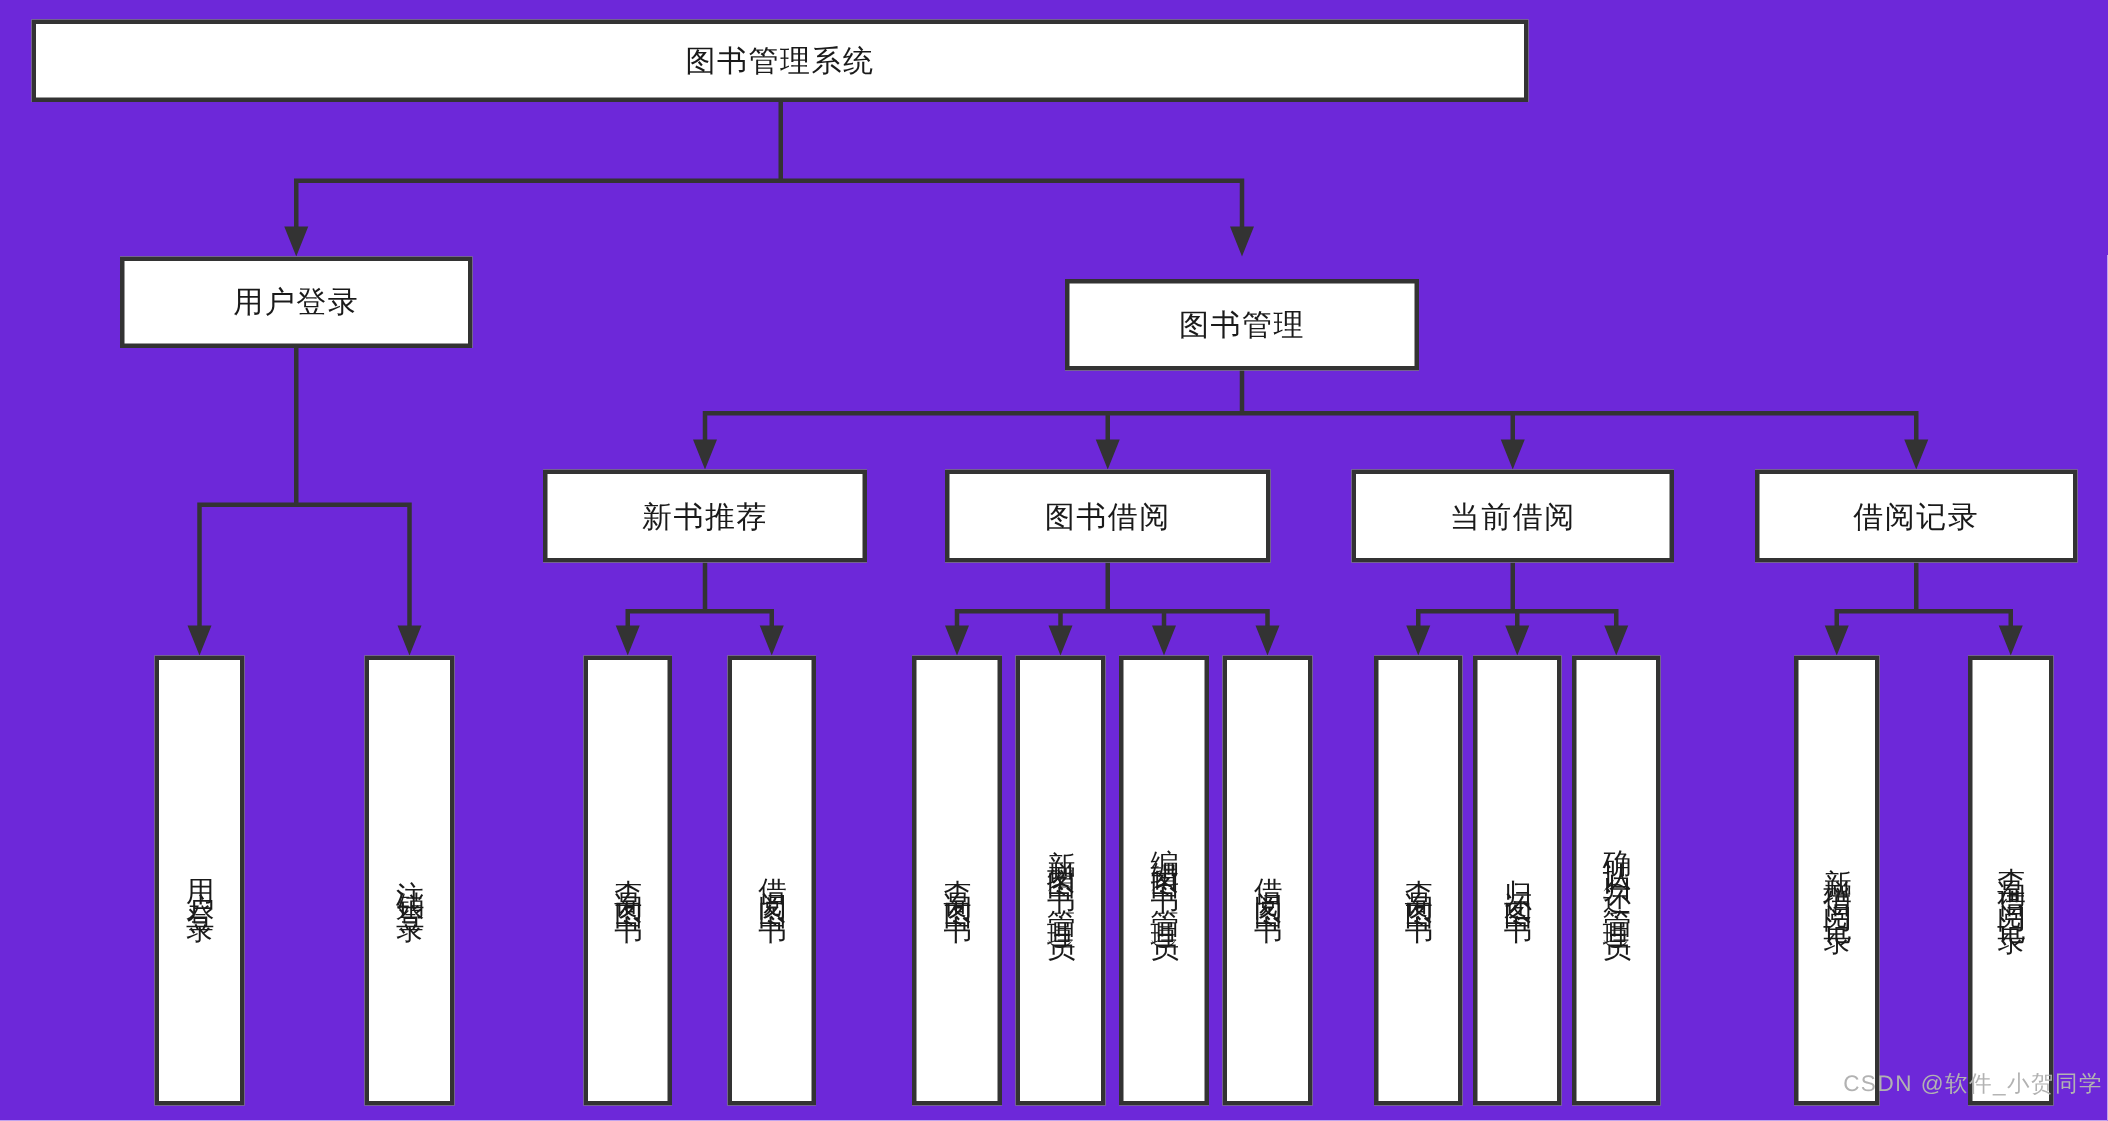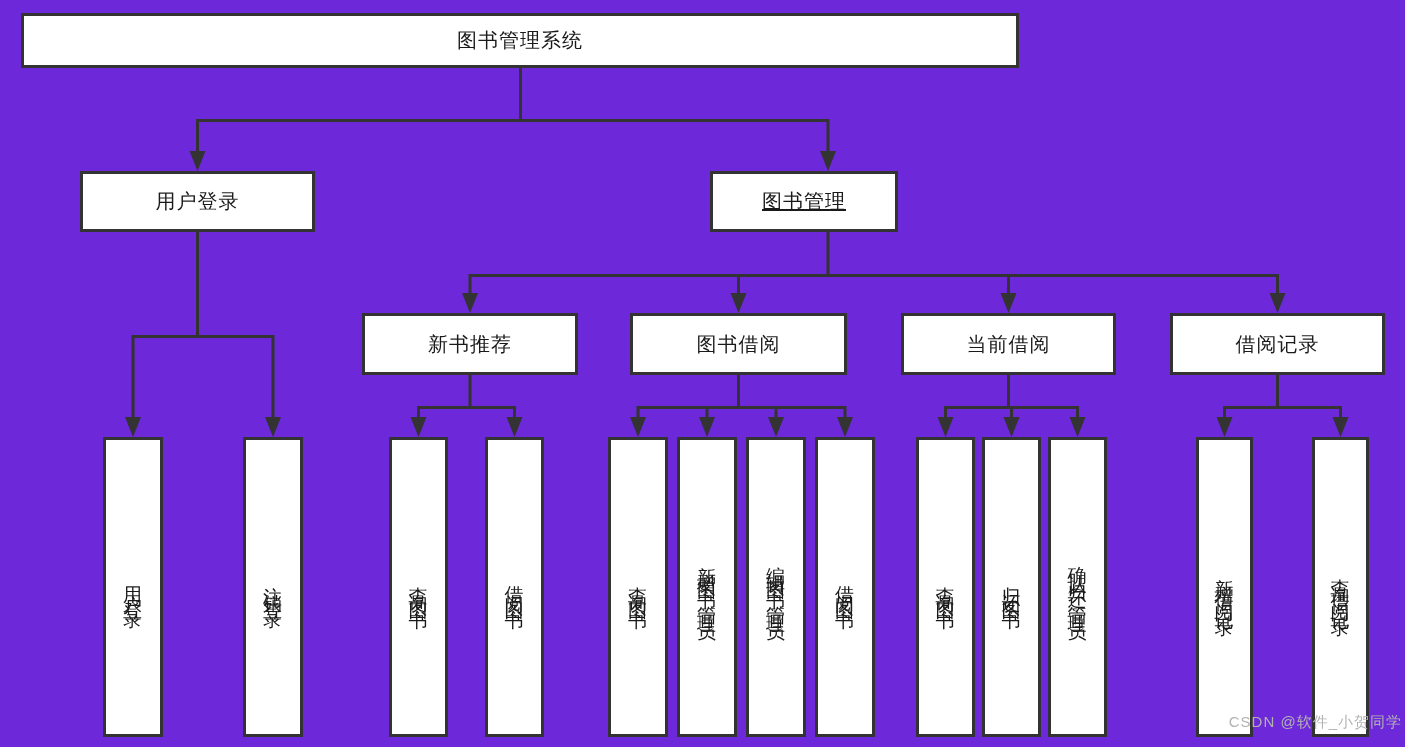--- a/index.html
+++ b/index.html
@@ -56,21 +56,21 @@
       <path d="M418.5 437 L410.5 417 L426.5 417 Z M514.5 437 L506.5 417 L522.5 417 Z"></path>
       <path d="M638 437 L630 417 L646 417 Z M707 437 L699 417 L715 417 Z M776 437 L768 417 L784 417 Z M845 437 L837 417 L853 417 Z"></path>
       <path d="M945.5 437 L937.5 417 L953.5 417 Z M1011.5 437 L1003.5 417 L1019.5 417 Z M1077.5 437 L1069.5 417 L1085.5 417 Z"></path>
       <path d="M1224.5 437 L1216.5 417 L1232.5 417 Z M1340.5 437 L1332.5 417 L1348.5 417 Z"></path>
     </g>
   </svg>
 
   <div class="box" style="left:21px;top:13px;width:998px;height:55px;">图书管理系统</div>
 
   <div class="box" style="left:80px;top:171px;width:235px;height:61px;">用户登录</div>
-  <div class="box" style="left:710px;top:171px;width:188px;height:61px;text-decoration:underline;">图书管理</div>
+  <div class="box" style="left:710px;top:186px;width:236px;height:61px;">图书管理</div>
 
   <div class="box" style="left:362px;top:313px;width:216px;height:62px;">新书推荐</div>
   <div class="box" style="left:901px;top:313px;width:215px;height:62px;">当前借阅</div>
   <div class="box" style="left:630px;top:313px;width:217px;height:62px;">图书借阅</div>
   <div class="box" style="left:1170px;top:313px;width:215px;height:62px;">借阅记录</div>
 
   <div class="leaf" style="left:103px;top:437px;width:60px;height:300px;">
     <span>用户登录</span>
   </div>
   <div class="leaf" style="left:243px;top:437px;width:60px;height:300px;">

